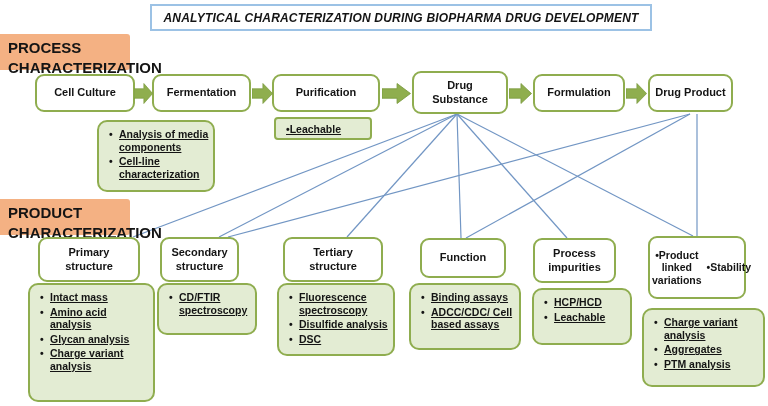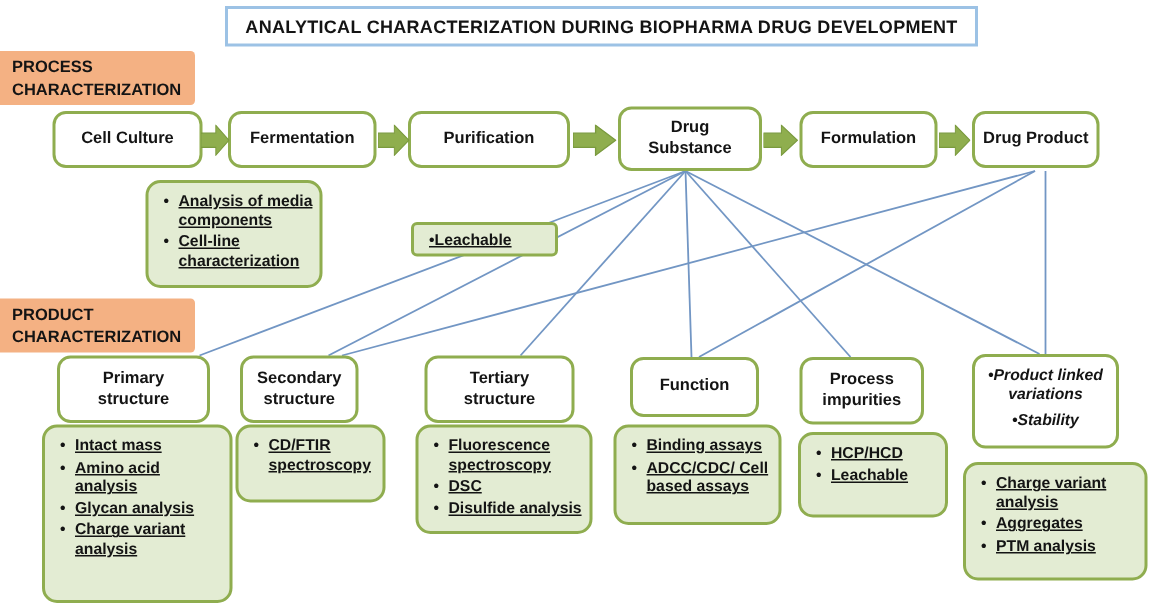--- a/index.html
+++ b/index.html
@@ -7,48 +7,48 @@
     position:relative; width:768px; height:406px; background:#ffffff;
     font-family:"Liberation Sans", sans-serif; font-weight:bold; color:var(--text,#141414);
     overflow:hidden;
   }
   .canvas > * { position:absolute; }
   .edges { left:0; top:0; width:768px; height:406px; z-index:1; }
   .title-box {
     left:150px; top:4px; width:498px; height:23px; z-index:2;
     background:#fff; border:2px solid var(--title-border,#9cc2e5);
     display:flex; align-items:center; justify-content:center;
-    font-size:12px; letter-spacing:.2px; white-space:nowrap;
+    font-size:12px; letter-spacing:.2px; white-space:nowrap;font-style:italic;
   }
   .tag {
     left:0; width:130px; height:36px; z-index:2;
     background:var(--orange-fill,#f4b183);
-    font-size:11px; line-height:1.35; padding:4px 6px 13px 8px; box-sizing:border-box;
+    font-size:15px; line-height:1.35; padding:4px 6px 13px 8px; box-sizing:border-box;
     border-radius:0 3px 3px 0;
   }
   .stage, .cat {
     z-index:2; background:#fff; border:2px solid var(--box-border,#8fad4f);
     border-radius:9px; box-sizing:border-box;
     display:flex; align-items:center; justify-content:center; text-align:center;
     font-size:11px; line-height:1.2; padding:4px;
   }
   .greenbox {
     z-index:2; background:var(--green-fill,#e3ecd3); border:2px solid var(--box-border,#8fad4f);
     border-radius:10px; box-sizing:border-box; font-size:10.5px;text-decoration:underline;
   }
   .leach {
     border-radius:4px; border-width:2px; display:flex; align-items:center;
-    padding-left:10px; font-size:10.5px;margin-top:31px;
+    padding-left:10px; font-size:10.5px;
   }
   ul.methods { list-style:none; margin:0; padding:6px 3px 4px 9px; }
   ul.methods li { position:relative; padding-left:11px; line-height:1.2; margin-bottom:2px; }
   ul.methods li::before { content:"\2022"; position:absolute; left:1px; }
   .plinked {
-    flex-direction:column; justify-content:flex-start; gap:5px;
-    font-size:10.5px; padding:6px 2px; line-height:1.2;font-style:italic;
+    flex-direction:row; justify-content:flex-start; gap:5px;
+    font-size:10.5px; padding:6px 2px; line-height:1.2;
   }
   .arrow { z-index:2; height:21px; }
   .arrow polygon { fill:var(--arrow,#8fae4e); stroke:var(--arrow-dark,#7a9a3e); stroke-width:0.8; }
 </style>
 </head>
 <body>
 
 <div class="canvas">
 
   <svg class="edges" viewBox="0 0 768 406">
@@ -118,22 +118,22 @@
     </ul>
   </div>
   <div class="greenbox" style="left:157px;top:283px;width:100px;height:52px">
     <ul class="methods">
       <li>CD/FTIR spectroscopy</li>
     </ul>
   </div>
   <div class="greenbox" style="left:277px;top:283px;width:118px;height:73px">
     <ul class="methods">
       <li>Fluorescence spectroscopy</li>
+      <li>Disulfide analysis</li>
       <li>DSC</li>
-      <li>Disulfide analysis</li>
     </ul>
   </div>
   <div class="greenbox" style="left:409px;top:283px;width:112px;height:67px">
     <ul class="methods">
       <li>Binding assays</li>
       <li>ADCC/CDC/ Cell based assays</li>
     </ul>
   </div>
   <div class="greenbox" style="left:532px;top:288px;width:100px;height:57px">
     <ul class="methods">

